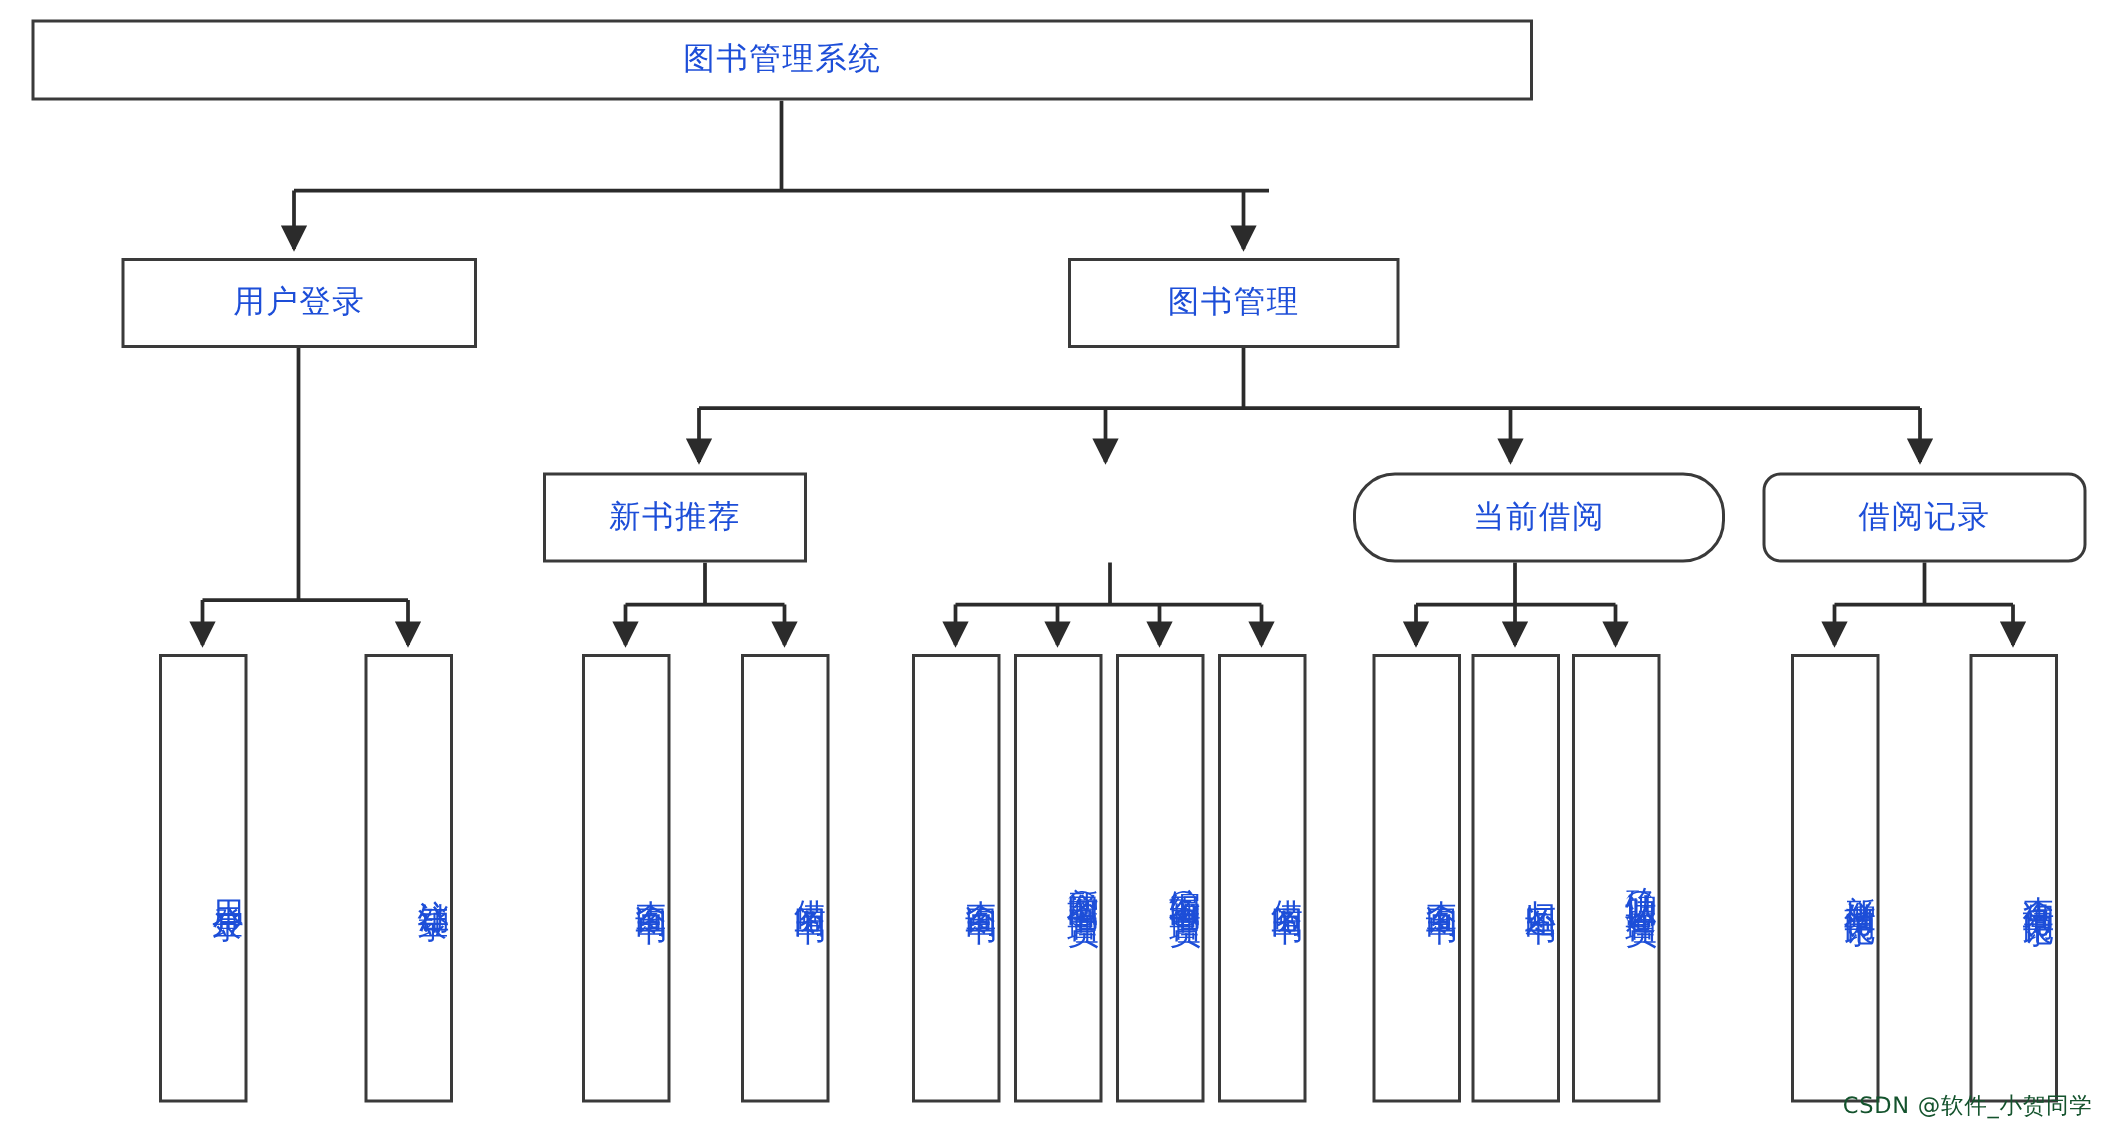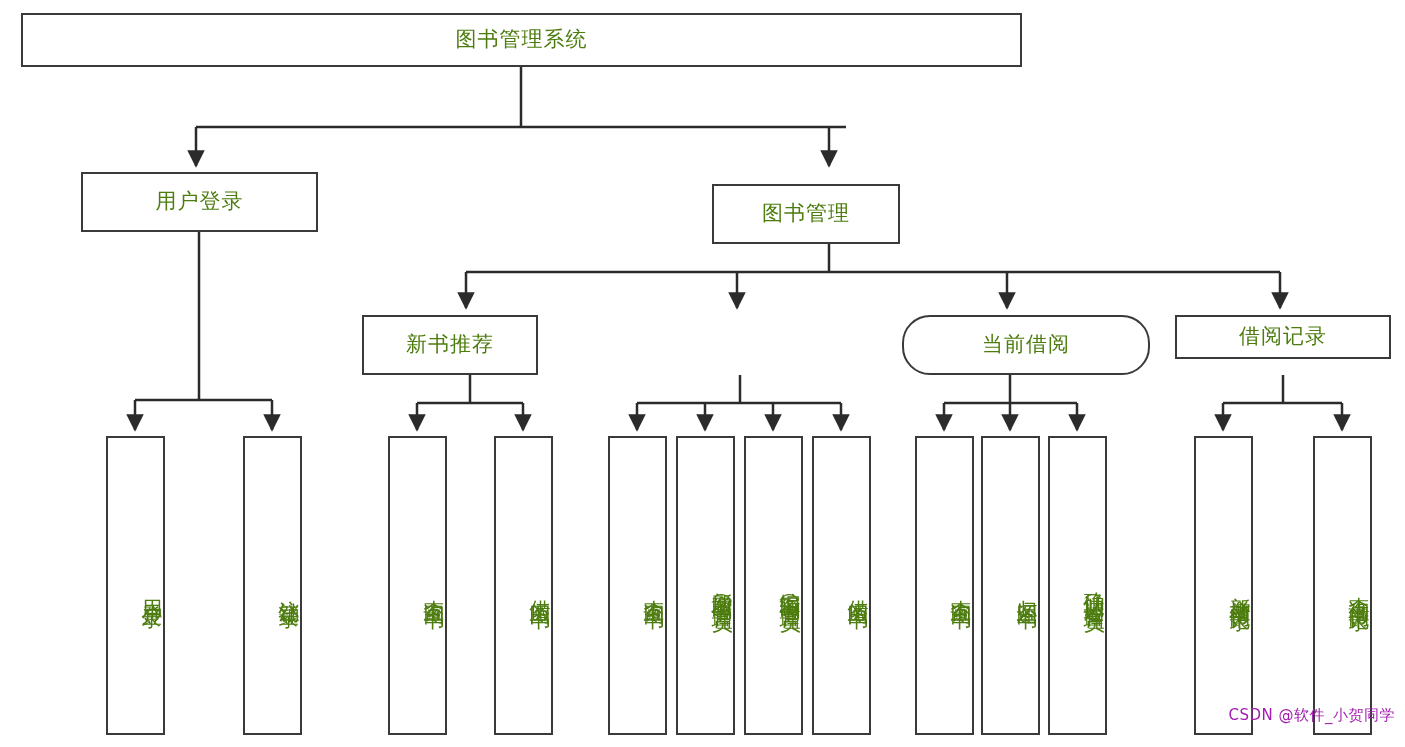--- a/index.html
+++ b/index.html
@@ -27,21 +27,21 @@
     pointer-events: none;
   }
   .node {
     position: absolute;
     box-sizing: border-box;
     background: #ffffff;
     border: 2px solid #3a3a3a;
     display: flex;
     align-items: center;
     justify-content: center;
-    color: #4d7c0f;
+    color: #1d4ed8;
     z-index: 2;
   }
   .node.horiz {
     font-size: 21px;
     letter-spacing: 1px;
     line-height: 1.2;
   }
   .node.vert {
     writing-mode: vertical-rl;
     text-orientation: upright;
@@ -54,23 +54,23 @@
   }
   .node.vert .vtext {
     writing-mode: vertical-rl;
     text-orientation: upright;
     display: block;
     text-align: left;
   }
   .watermark {
     position: absolute;
     right: 10px;
-    bottom: 22px;
+    bottom: 0;
     font-size: 15px;
-    color: #a21caf;
+    color: #14532d;
     letter-spacing: 0.5px;
     z-index: 3;
     white-space: nowrap;
   }
 </style>
 </head>
 <body>
 
 <div id="canvas">
 
@@ -125,34 +125,34 @@
   </svg>
 
   <div class="node horiz" style="left:21px; top:13px; width:1001px; height:54px;">
     <span>图书管理系统</span>
   </div>
 
   <div class="node horiz" style="left:81px; top:172px; width:237px; height:60px;">
     <span>用户登录</span>
   </div>
 
-  <div class="node horiz" style="left:712px; top:184px; width:188px; height:60px;">
+  <div class="node horiz" style="left:712px; top:172px; width:221px; height:60px;">
     <span>图书管理</span>
   </div>
 
   <div class="node horiz" style="left:362px; top:315px; width:176px; height:60px;">
     <span>新书推荐</span>
   </div>
 
 
   <div class="node horiz" style="left:902px; top:315px; width:248px; height:60px;border-radius:28px;">
     <span>当前借阅</span>
   </div>
 
-  <div class="node horiz" style="left:1175px; top:315px; width:216px; height:44px;">
+  <div class="node horiz" style="left:1175px; top:315px; width:216px; height:60px;border-radius:12px;">
     <span>借阅记录</span>
   </div>
 
   <div class="node vert" style="left:106px; top:436px; width:59px; height:299px;">
     <span class="vtext">用户登录</span>
   </div>
 
   <div class="node vert" style="left:243px; top:436px; width:59px; height:299px;">
     <span class="vtext">注销登录</span>
   </div>

